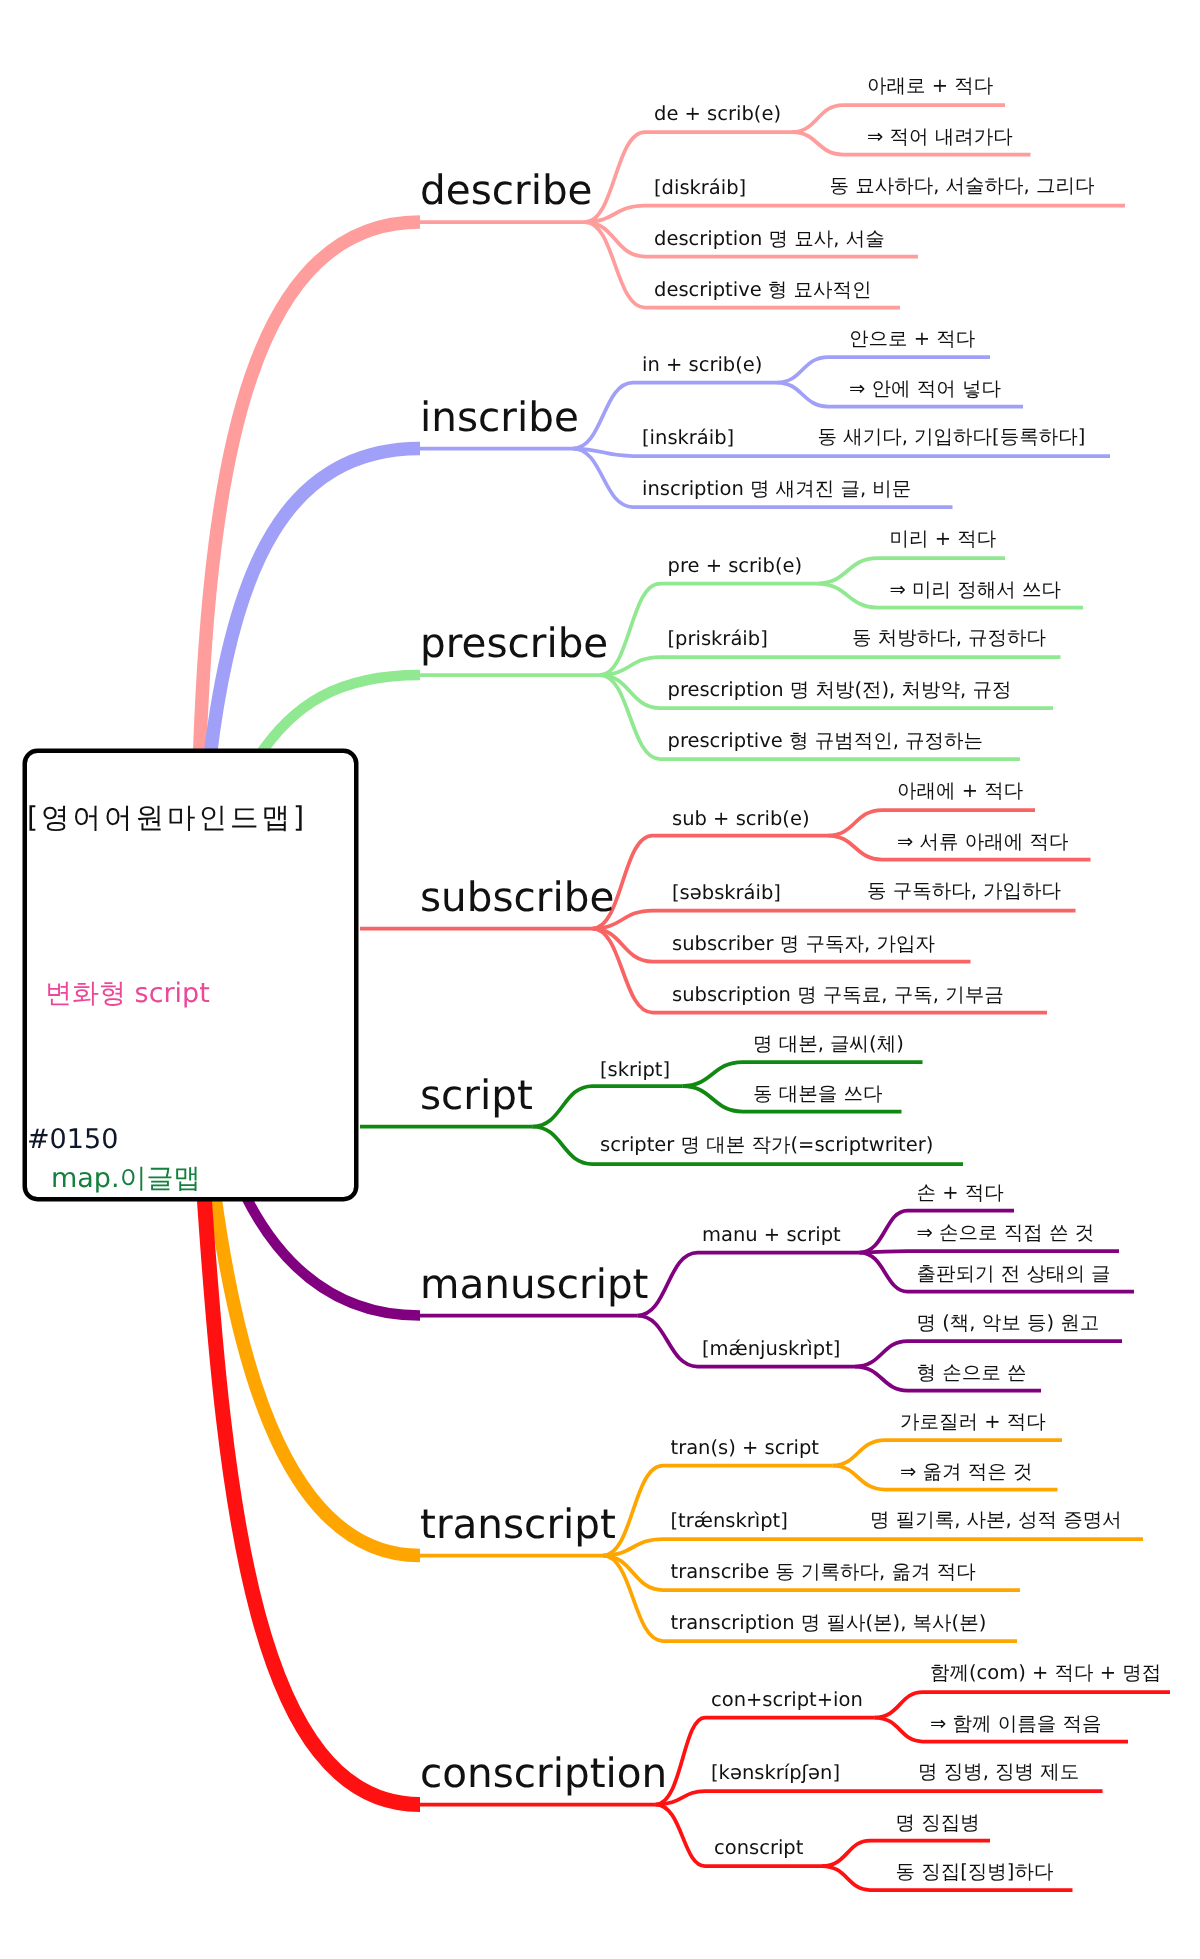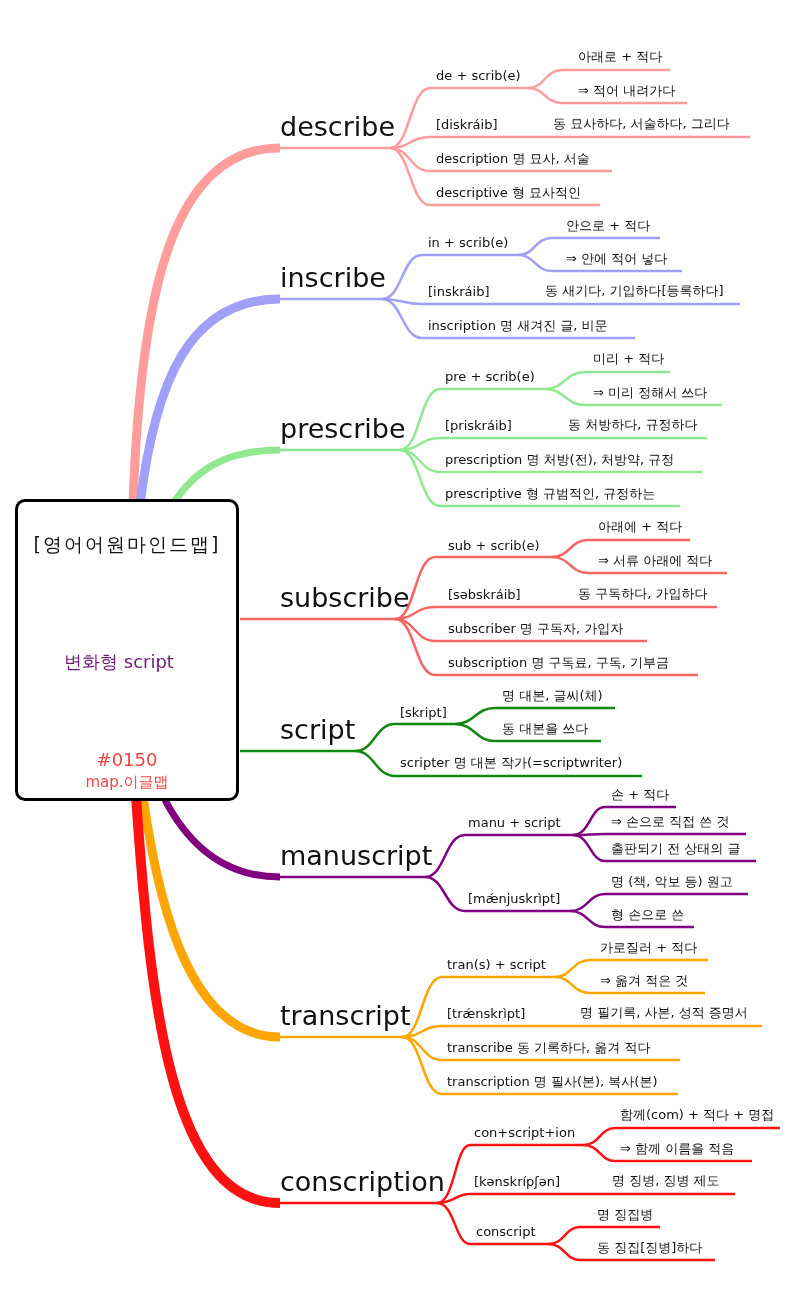--- a/index.html
+++ b/index.html
@@ -4,29 +4,29 @@
 <style>
   html, body { margin: 0; padding: 0; background: #ffffff; }
   body { width: 800px; height: 1306px; position: relative; overflow: hidden;
          font-family: "DejaVu Sans", "Liberation Sans", sans-serif; }
   #map { position: absolute; left: 0; top: 0; }
   .branch-label { font-size: 27px; fill: #111; }
   .leaf-text { font-size: 13px; fill: #111; }
   .center-box {
     position: absolute; left: 15px; top: 499px; width: 224px; height: 302px;
     border: 3px solid #000; border-radius: 10px; background: #fff;
-    box-sizing: border-box; text-align: center;
+    box-sizing: border-box; text-align: left;
   }
   .cb-title { position: absolute; top: 30px; left: 0; right: 0; font-size: 19px; color: #111; letter-spacing: 2px; }
   .cb-root { position: absolute; top: 62px; left: 0; right: 0; font-family: "Liberation Sans", sans-serif;
              font-weight: bold; font-size: 66px; color: #ff0000; line-height: 1; letter-spacing: 1px; }
-  .cb-variant { position: absolute; top: 148px; left: 0; right: 16px; font-size: 18px; color: #701a75; }
+  .cb-variant { position: absolute; top: 148px; left: 0; right: 16px; font-size: 18px; color: #ec4899; padding-left: 12px; }
   .cb-meaning { position: absolute; top: 197px; left: 0; right: 0; font-size: 18px; color: #1a1aee; }
-  .cb-number { position: absolute; top: 247px; left: 0; right: 0; font-size: 18px; color: #ef4444; }
-  .cb-brand { position: absolute; top: 271px; left: 0; right: 0; font-size: 15px; color: #ef4444; }
+  .cb-number { position: absolute; top: 247px; left: 0; right: 0; font-size: 18px; color: #0f172a; }
+  .cb-brand { position: absolute; top: 271px; left: 0; right: 0; font-size: 18px; color: #15803d; padding-left: 16px; }
 </style>
 </head>
 <body>
 
 <svg id="map" width="800" height="1306" viewBox="0 0 800 1306" xmlns="http://www.w3.org/2000/svg">
 
   <g fill="none">
     <path d="M133,505 C140,300 170,148 280,148" stroke="#ff9c9c" stroke-width="9"></path>
     <path d="M140,505 C155,380 190,299 280,299" stroke="#a0a0f8" stroke-width="9"></path>
     <path d="M172,505 C195,470 225,450 280,450" stroke="#90e890" stroke-width="7"></path>

